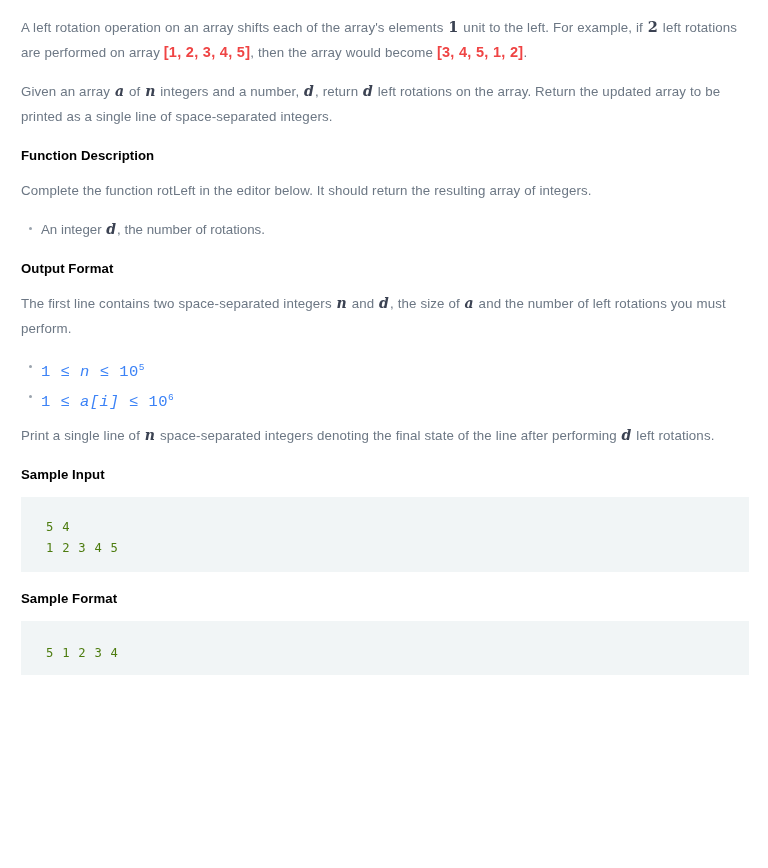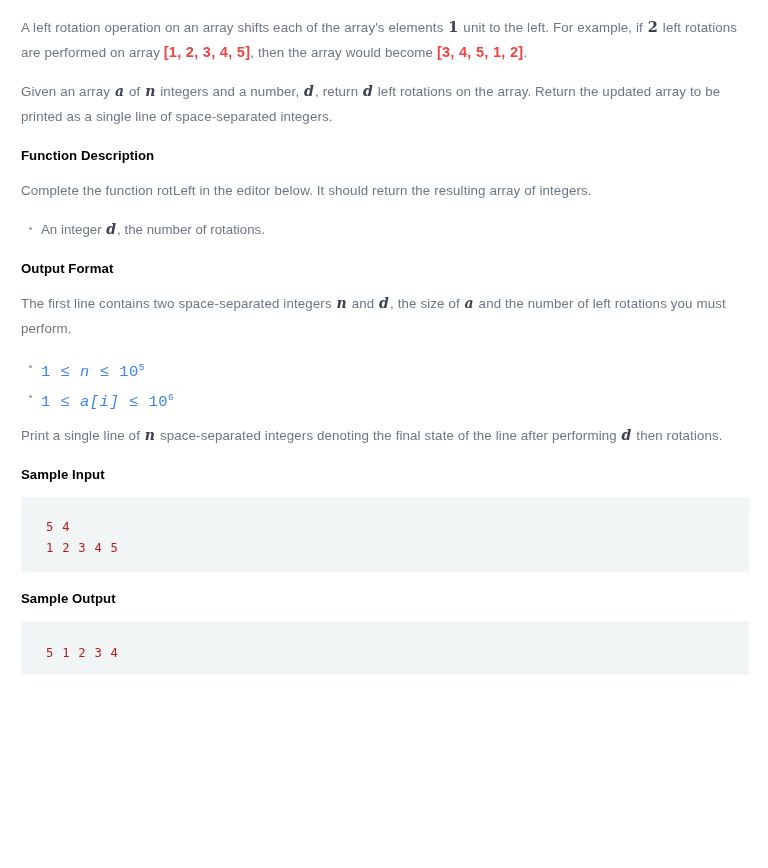--- a/index.html
+++ b/index.html
@@ -96,21 +96,21 @@
     margin: 0 0 6px 0;
     padding: 22px 0 22px 25px;
     min-height: 33px;
     box-sizing: border-box;
   }
   .code-block pre {
     margin: 0;
     font-family: "DejaVu Sans Mono", "Liberation Mono", monospace;
     font-size: 12.2px;
     line-height: 21px;
-    color: #b91c1c;
+    color: #4d7c0f;
     letter-spacing: 0.06em;
   }
   #sample-input-block { height: 75px; padding-top: 20px; }
   #sample-output-block { height: 54px; padding-top: 22px; }
 </style>
 </head>
 <body>
 
 <div class="page">
 
@@ -139,29 +139,29 @@
 
 
 
   <ul class="bullet-list constraints-list">
     <li><span class="math-constraint"><span>1 ≤ </span><i>n</i><span> ≤ 10</span><sup>5</sup></span></li>
     <li><span class="math-constraint"><span>1 ≤ </span><i>a[i]</i><span> ≤ 10</span><sup>6</sup></span></li>
   </ul>
 
 
   <p class="body-text">
-    <span>Print a single line of </span><span class="math-var">n</span><span> space-separated integers denoting the final state of the line after performing </span><span class="math-var">d</span><span> then rotations.</span>
+    <span>Print a single line of </span><span class="math-var">n</span><span> space-separated integers denoting the final state of the line after performing </span><span class="math-var">d</span><span> left rotations.</span>
   </p>
 
   <h3 class="section-heading">Sample Input</h3>
 
   <div class="code-block" id="sample-input-block">
     <pre>5 4
 1 2 3 4 5</pre>
   </div>
 
-  <h3 class="section-heading">Sample Output</h3>
+  <h3 class="section-heading">Sample Format</h3>
 
   <div class="code-block" id="sample-output-block">
     <pre>5 1 2 3 4</pre>
   </div>
 
 </div>
 
 </body></html>

